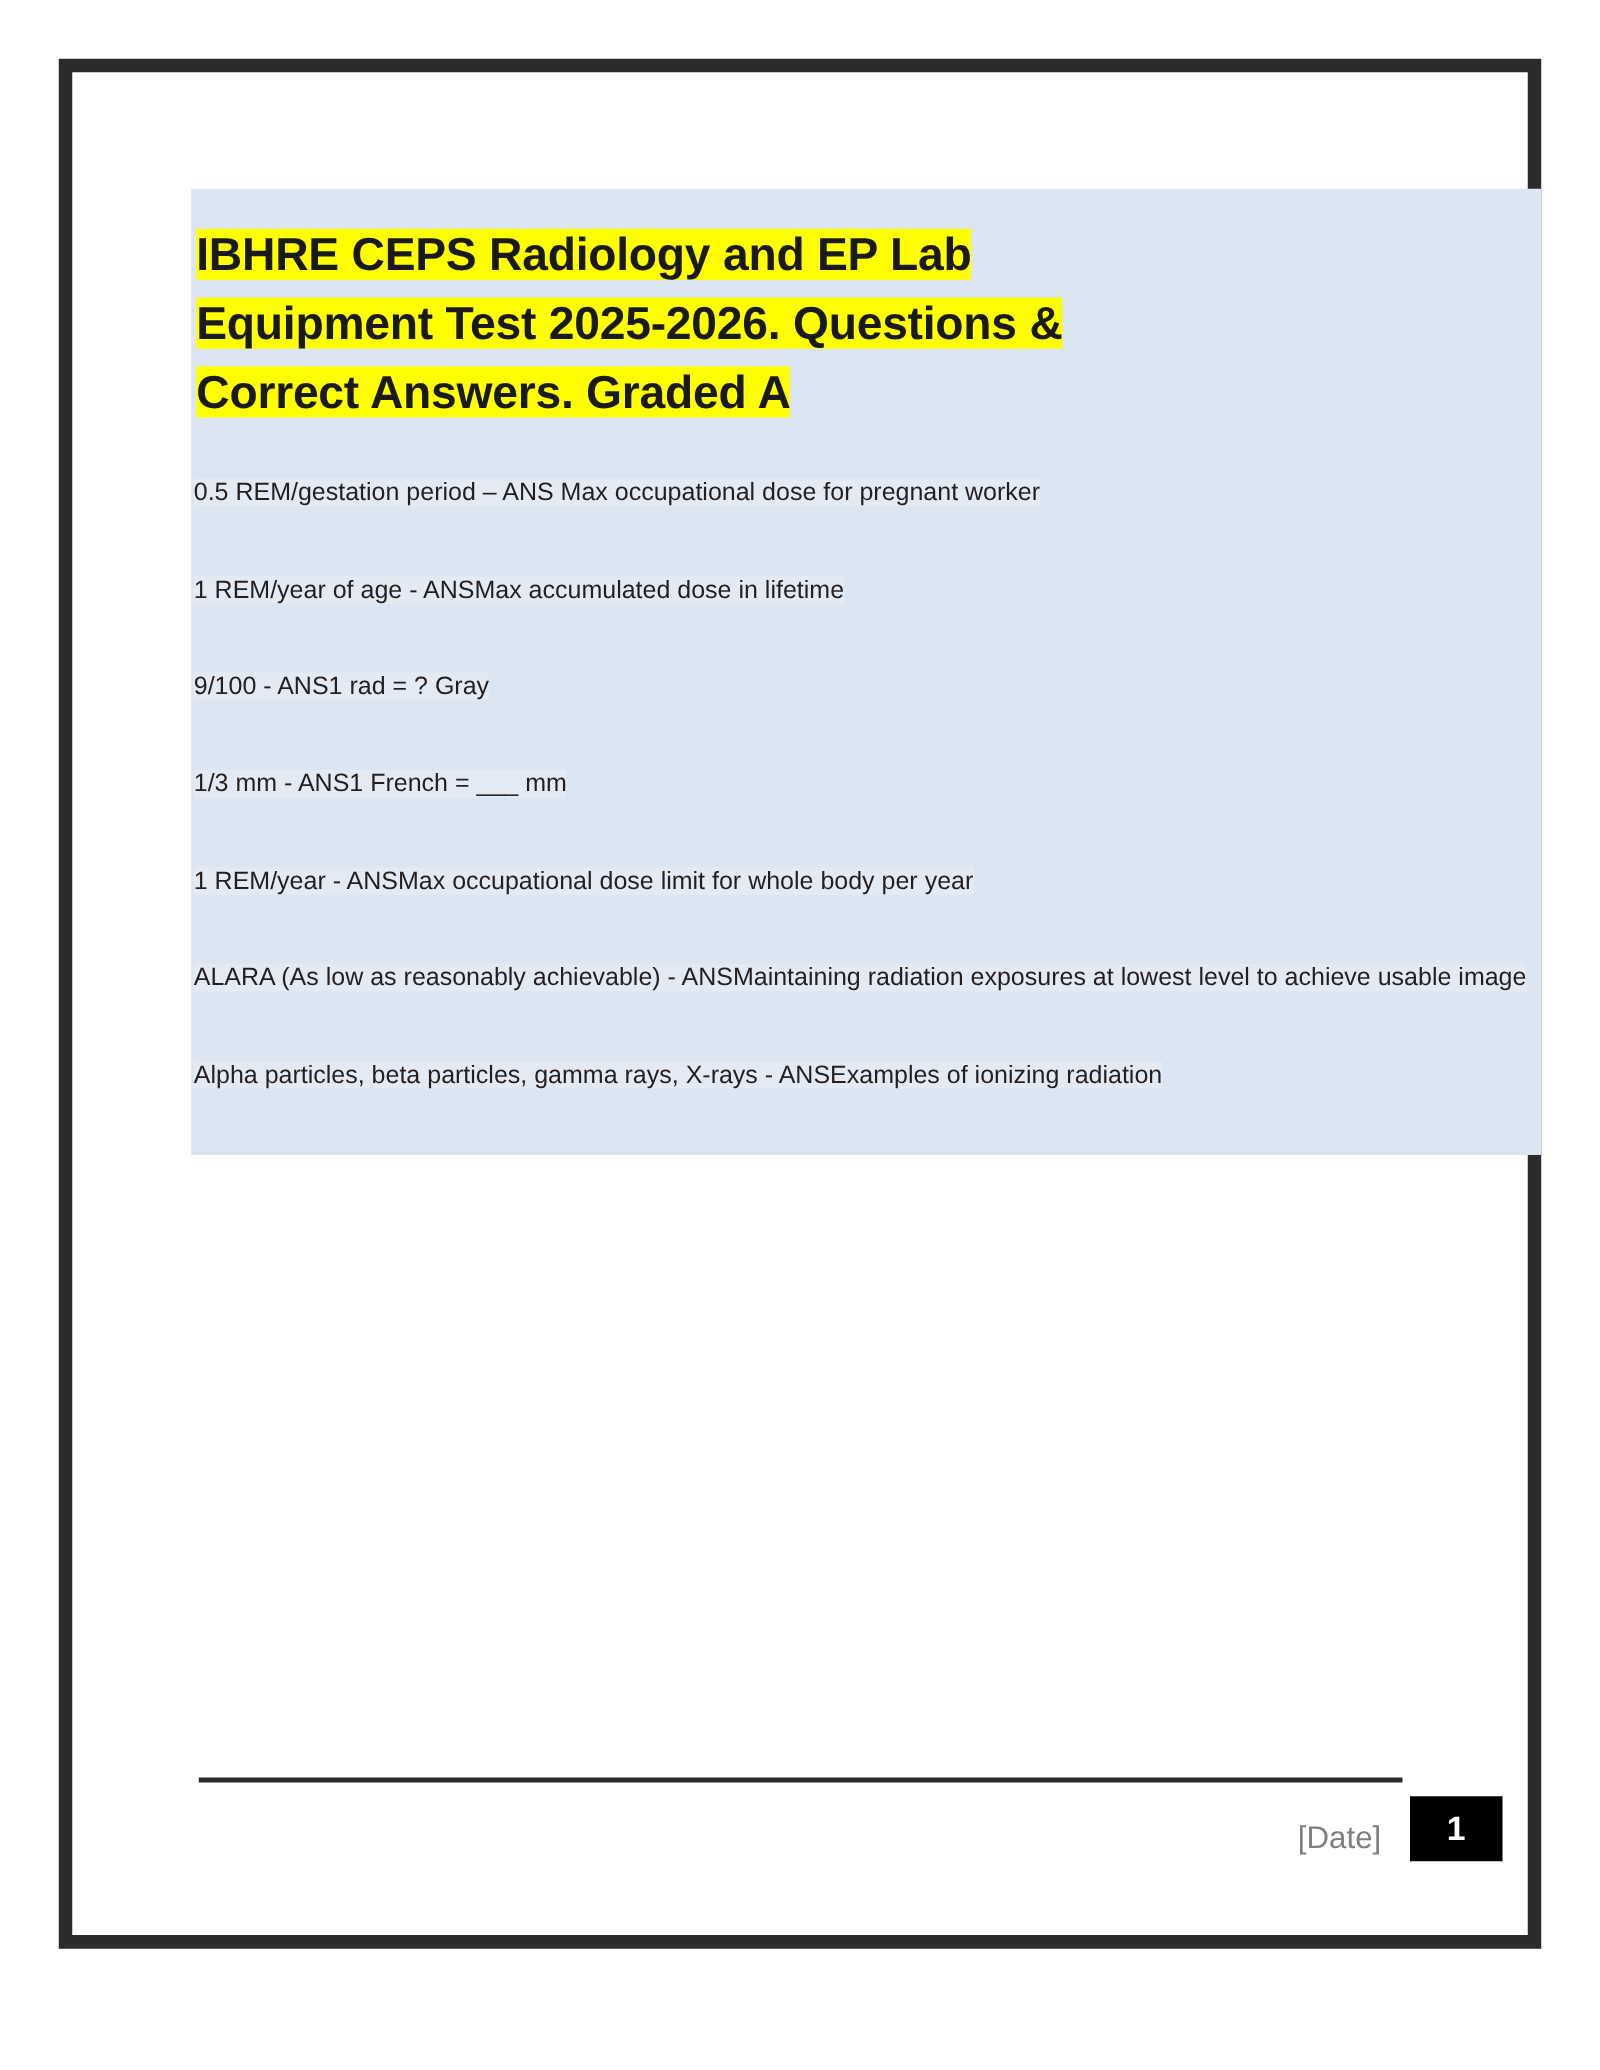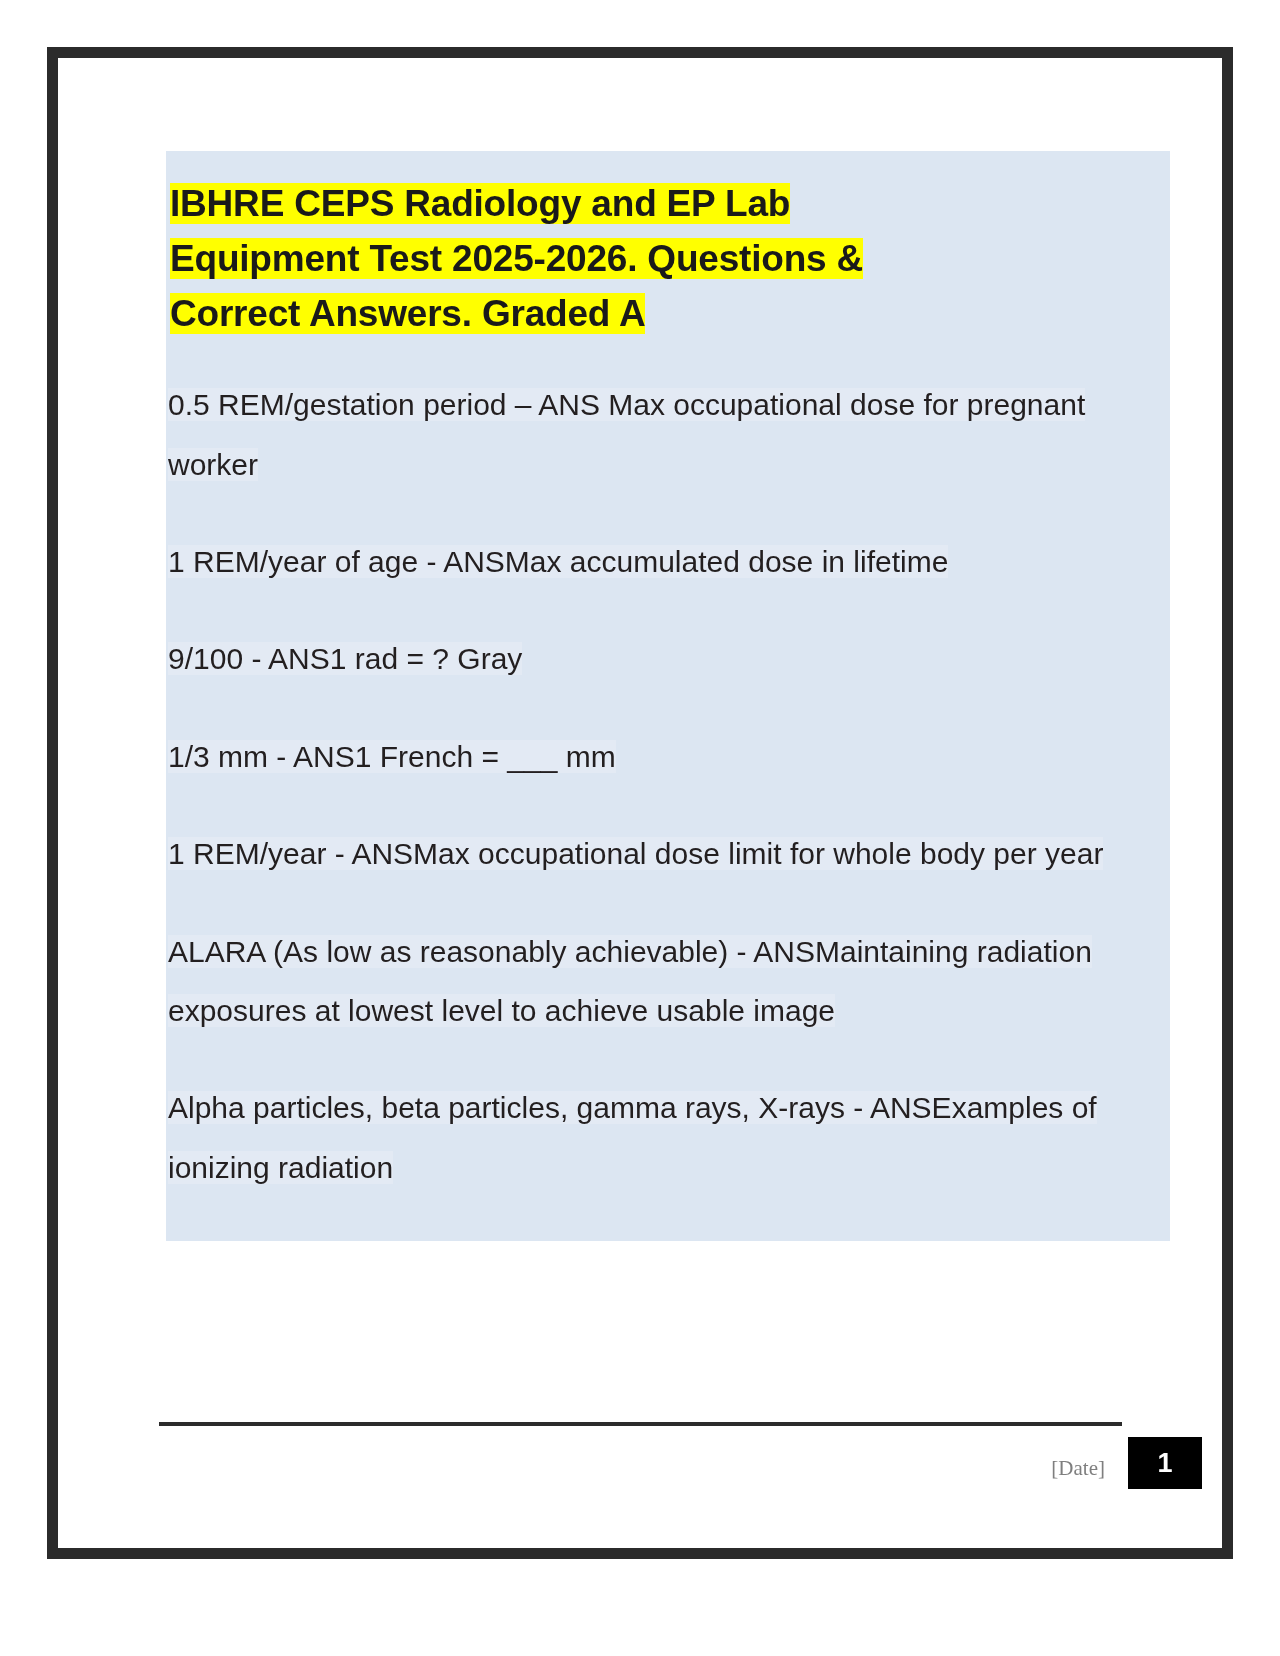--- a/index.html
+++ b/index.html
@@ -31,25 +31,24 @@
     top: 0;
     right: 0;
     bottom: 0;
     background: #ffffff;
   }
 
   .content-block {
     position: absolute;
     left: 95px;
     top: 93px;
-    width: 1004px;
+    width: 1080px;
     background: #dce6f2;
     padding: 0;
     box-sizing: border-box;
-    margin-left: 13px;
   }
 
   .title {
     margin: 0;
     padding: 8px 0 4px 0;
     font-size: 37px;
     line-height: 1.48;
     font-weight: bold;
     color: #1a1a1a;
     letter-spacing: -0.2px;
@@ -63,21 +62,21 @@
     padding-left: 2px;
   }
 
   .qa-list {
     margin: 0;
     padding: 0 0 44px 0;
     list-style: none;
   }
 
   .qa-item {
-    font-size: 30px;
+    font-size: 20px;
     line-height: 1.98;
     color: #231f20;
     margin: 0 0 38px 0;
     padding: 0;
   }
   .qa-item:last-child {
     margin-bottom: 0;
   }
   .qa-item span.txt {
     background: #e3eaf4;
@@ -98,23 +97,23 @@
     top: 1364px;
     width: 963px;
     height: 0;
     border-top: 4px solid #2b2b2b;
   }
 
   .footer-date {
     position: absolute;
     right: 117px;
     top: 1398px;
-    font-size: 21px;
+    font-size: 25px;
     color: #7f7f7f;
-    font-family: Liberation Serif, serif;
+    font-family: Liberation Sans, sans-serif;
   }
 
   .page-number {
     position: absolute;
     right: 20px;
     top: 1379px;
     width: 74px;
     height: 52px;
     background: #000000;
     color: #ffffff;

